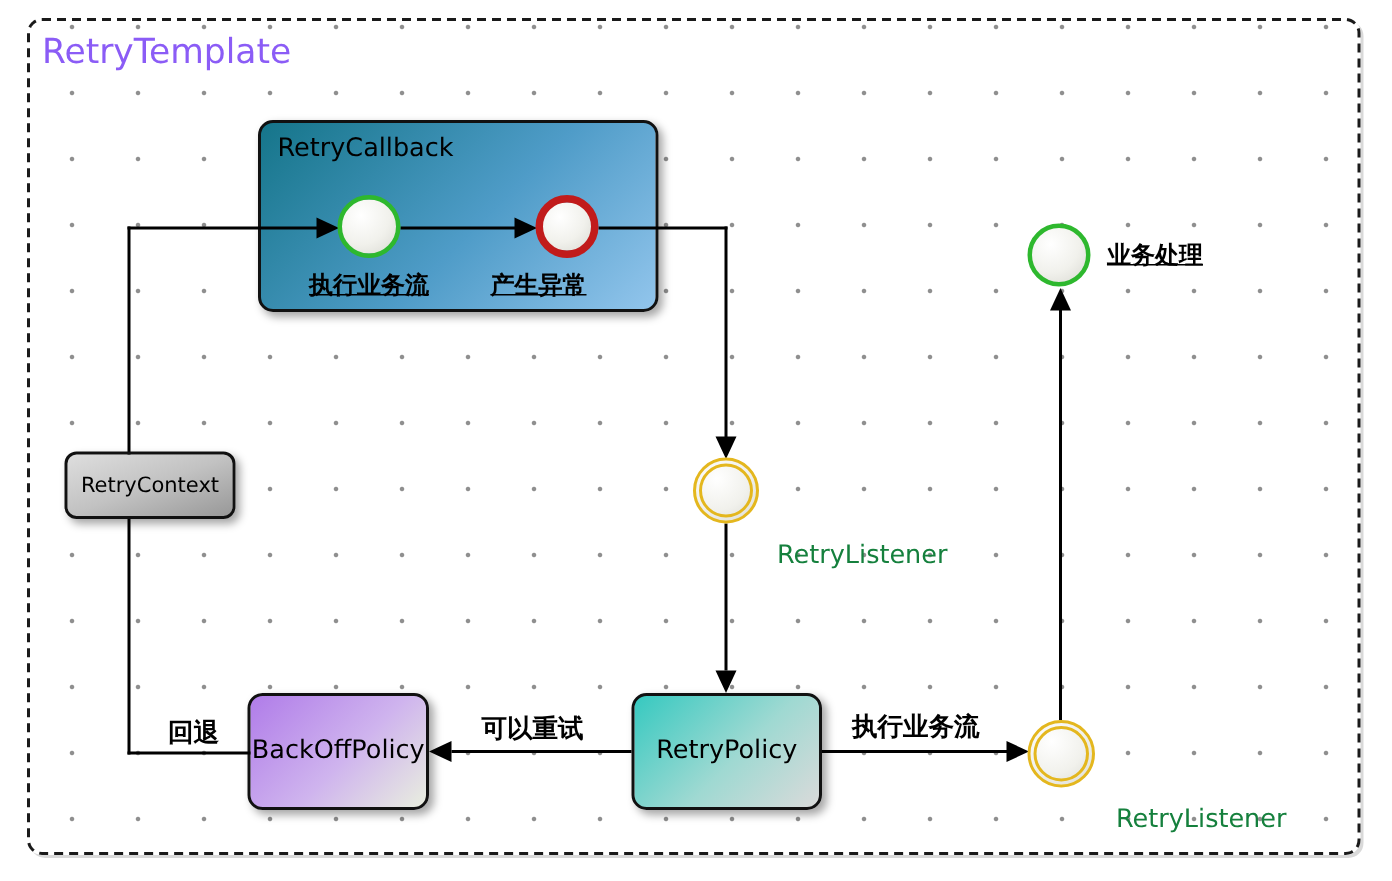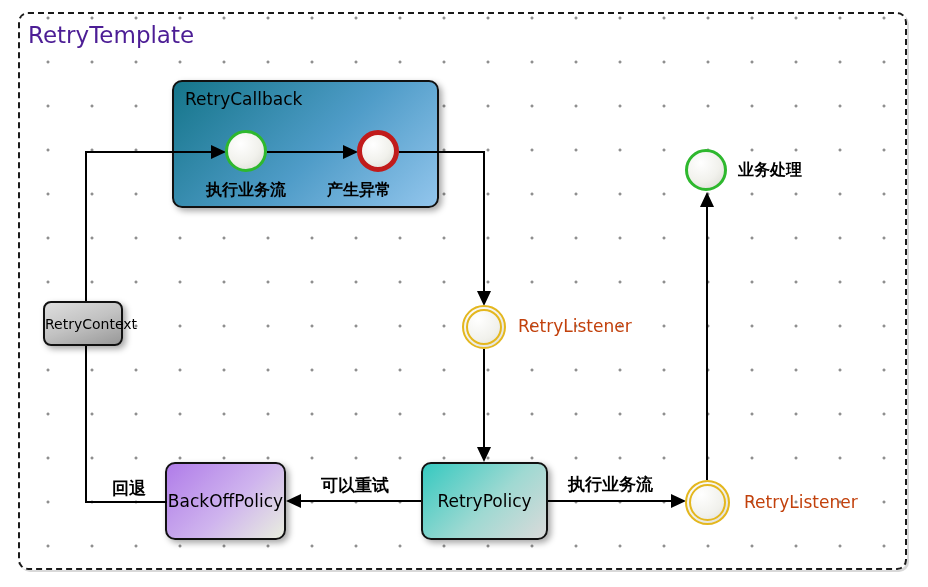--- a/index.html
+++ b/index.html
@@ -24,21 +24,21 @@
     border-radius: 10px;
     background-image: radial-gradient(circle, #8f8f8f 1.2px, rgba(143,143,143,0) 1.8px);
     background-size: 44px 44px;
     background-position: 6px 26px;
     box-shadow: 2px 2px 0 rgba(0,0,0,0.15);
   }
   .diagram-title {
     position: absolute;
     left: 28px; top: 22px;
     font-size: 23px;
-    color: #4c1d95;
+    color: #8b5cf6;
     z-index: 8;
   }
   
   .node {
     position: absolute;
     border: 2px solid #111;
     border-radius: 10px;
     box-shadow: 3px 3px 6px rgba(0,0,0,0.35);
     z-index: 2;
   }
@@ -67,21 +67,21 @@
   }
   #retry-policy {
     left: 421px; top: 462px; width: 127px; height: 78px;
     background: linear-gradient(135deg, #36c9c0 0%, #9fd9d2 55%, #dadada 100%);
   }
   #backoff-policy {
     left: 165px; top: 462px; width: 121px; height: 78px;
     background: linear-gradient(135deg, #b07ce9 0%, #cfb4ee 55%, #e9eedf 100%);
   }
   #retry-context {
-    left: 43px; top: 301px; width: 80px; height: 45px;
+    left: 43px; top: 301px; width: 114px; height: 45px;
     border-radius: 8px;
     background: linear-gradient(160deg, #dedede 0%, #c2c2c2 50%, #989898 100%);
     z-index: 6;
   }
   #retry-context .node-title-center { font-size: 14px; }
   
   .circle {
     position: absolute;
     border-radius: 50%;
     background: radial-gradient(circle at 35% 30%, #ffffff 0%, #f1f1ec 55%, #d9d9d2 100%);
@@ -99,27 +99,29 @@
     border: 2.5px solid #e4b71e;
     border-radius: 50%;
   }
   .step-label {
     position: absolute;
     font-size: 16px;
     font-weight: 600;
     color: #000;
     text-align: center;
     z-index: 7;
+    text-decoration: underline;
   }
   .listener-label {
     position: absolute;
     font-size: 17px;
-    color: #c2410c;
+    color: #15803d;
     z-index: 7;
     white-space: nowrap;
+    margin-top: 44px;
   }
   .edge-label {
     position: absolute;
     font-size: 17px;
     font-weight: 600;
     color: #000;
     z-index: 7;
     white-space: nowrap;
   }
   

